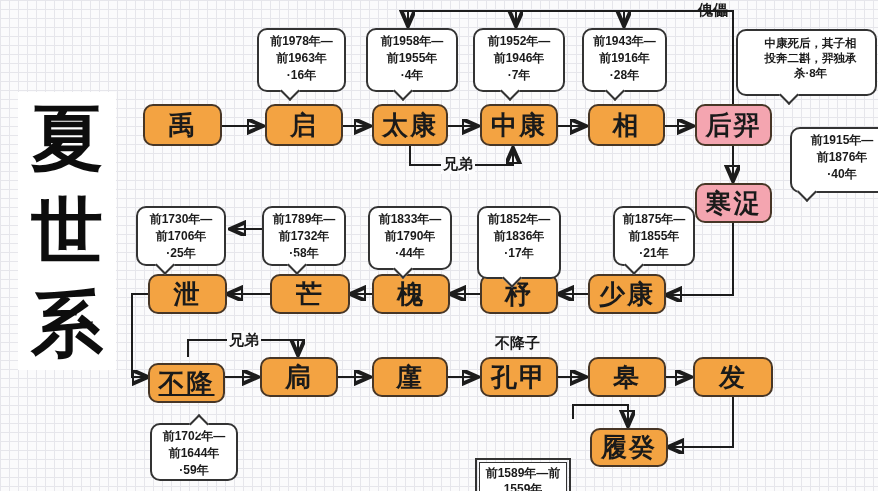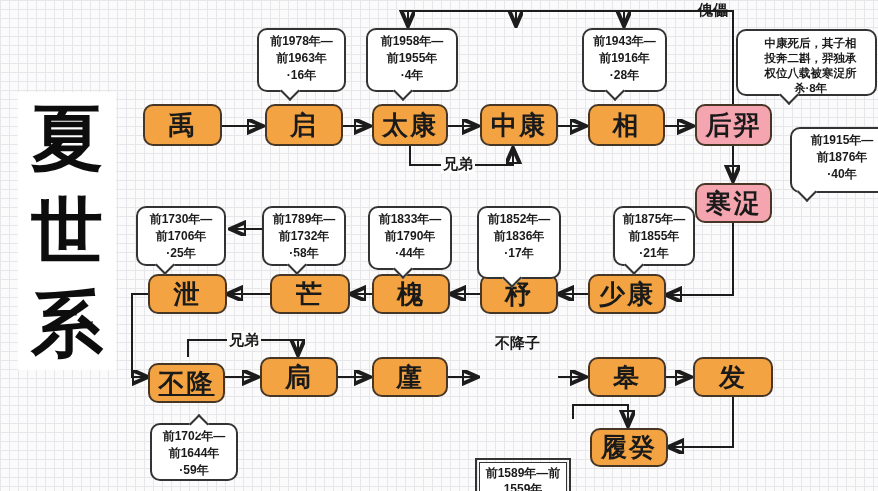--- a/index.html
+++ b/index.html
@@ -117,43 +117,48 @@
 
   <div class="king" style="left:148px;top:274px;width:79px;height:40px;">泄</div>
   <div class="king" style="left:270px;top:274px;width:80px;height:40px;">芒</div>
   <div class="king" style="left:372px;top:274px;width:78px;height:40px;">槐</div>
   <div class="king" style="left:480px;top:274px;width:78px;height:40px;">杼</div>
   <div class="king" style="left:588px;top:274px;width:78px;height:40px;">少康</div>
 
   <div class="king" style="left:148px;top:363px;width:77px;height:40px;text-decoration:underline;">不降</div>
   <div class="king" style="left:260px;top:357px;width:78px;height:40px;">扃</div>
   <div class="king" style="left:372px;top:357px;width:76px;height:40px;">廑</div>
+  <div class="king" style="left:480px;top:357px;width:78px;height:40px;">孔甲</div>
   <div class="king" style="left:588px;top:357px;width:78px;height:40px;">皋</div>
   <div class="king" style="left:693px;top:357px;width:80px;height:40px;">发</div>
   <div class="king" style="left:590px;top:428px;width:78px;height:39px;">履癸</div>
 
   <div class="callout tail-bottom" style="left:257px;top:28px;width:89px;height:64px;--tx:24px;">
     <span>前1978年—</span>
       <span>前1963年</span>
       <span>·16年</span>
   </div>
   <div class="callout tail-bottom" style="left:366px;top:28px;width:92px;height:64px;--tx:28px;">
     <span>前1958年—</span>
       <span>前1955年</span>
       <span>·4年</span>
   </div>
+  <div class="callout tail-bottom" style="left:473px;top:28px;width:92px;height:64px;--tx:28px;">
+    <span>前1952年—</span>
+      <span>前1946年</span>
+      <span>·7年</span>
+  </div>
   <div class="callout tail-bottom" style="left:582px;top:28px;width:85px;height:64px;--tx:24px;">
     <span>前1943年—</span>
       <span>前1916年</span>
       <span>·28年</span>
   </div>
   <div class="callout tail-bottom note" style="left:736px;top:29px;width:141px;height:67px;padding-left:10px;--tx:44px;">
     <span>中康死后，其子相</span>
       <span>投奔二斟，羿独承</span>
-      <span>权位八载被寒浞所</span>
       <span>杀·8年</span>
   </div>
   <div class="callout tail-bottom" style="left:790px;top:127px;width:104px;height:66px;--tx:8px;">
     <span>前1915年—</span>
       <span>前1876年</span>
       <span>·40年</span>
   </div>
 
   <div class="callout tail-bottom" style="left:136px;top:206px;width:90px;height:60px;--tx:20px;">
     <span>前1730年—</span>

